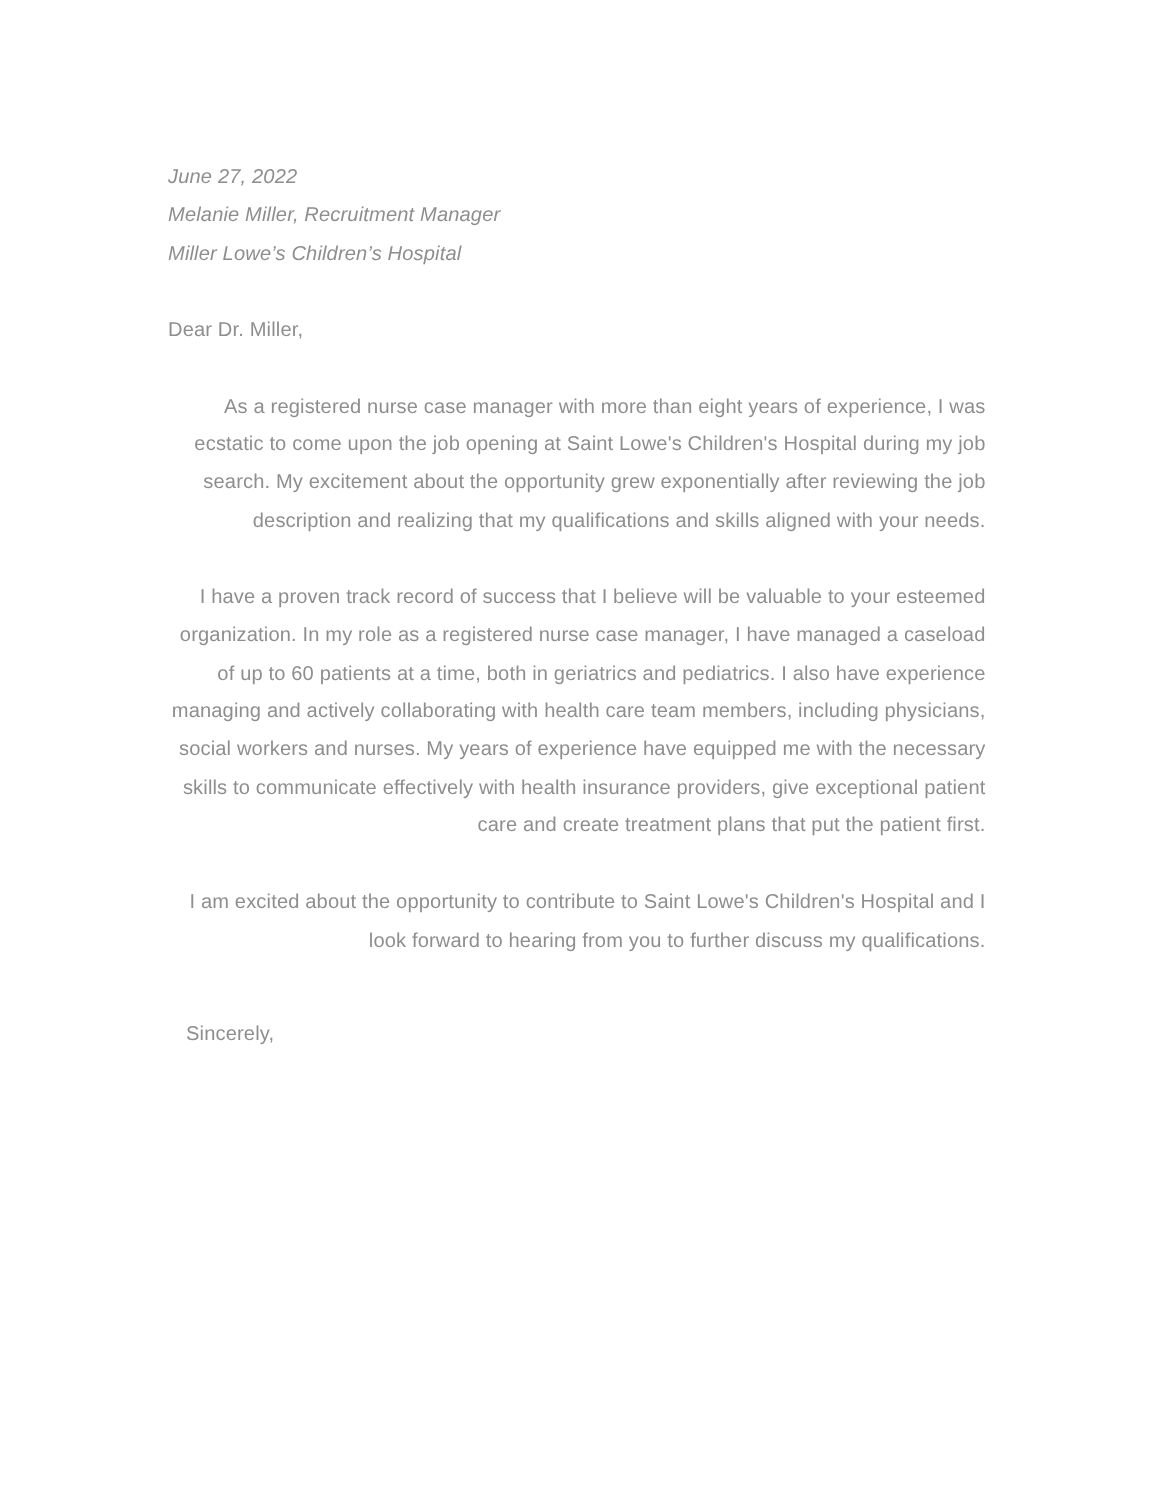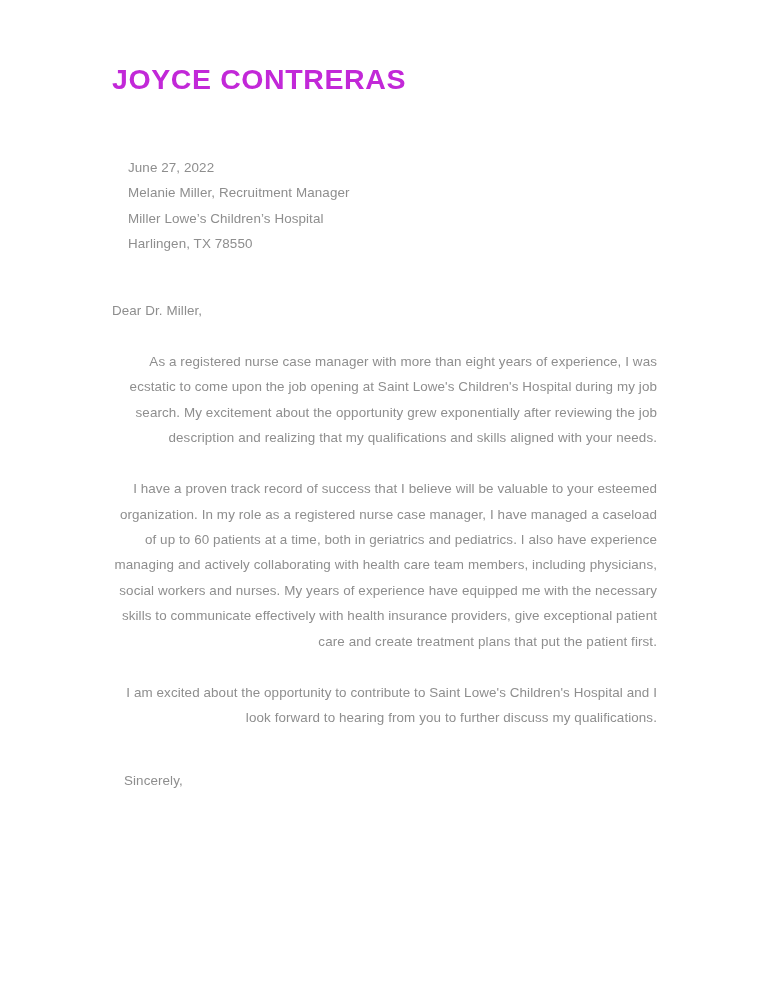--- a/index.html
+++ b/index.html
@@ -53,22 +53,23 @@
 
   
   .body-text {
     font-size: 13.4px;
     color: #8e8e8e;
     line-height: 25.4px;
     letter-spacing: 0.1px;
   }
 
   .recipient-block {
-    margin: 16px;
+    margin: 0;
     padding-top: 43px;
+    font-style: italic;
   }
   .recipient-line {
     margin: 0;
   }
 
   .salutation {
     margin: 0;
     padding-top: 25.5px;
   }
 
@@ -85,28 +86,26 @@
   .closing-line {
     margin: 0;
   }
 </style>
 </head>
 <body>
 
 <div class="page">
   <div class="letter">
 
-    <h1 class="name-heading">JOYCE CONTRERAS</h1>
 
 
     <div class="recipient-block body-text">
       <p class="recipient-line">June 27, 2022</p>
       <p class="recipient-line">Melanie Miller, Recruitment Manager</p>
       <p class="recipient-line">Miller Lowe’s Children’s Hospital</p>
-      <p class="recipient-line">Harlingen, TX 78550</p>
     </div>
 
     <p class="salutation body-text">Dear Dr. Miller,</p>
 
     <p class="paragraph body-text">As a registered nurse case manager with more than eight years of experience, I was ecstatic to come upon the job opening at Saint Lowe's Children's Hospital during my job search. My excitement about the opportunity grew exponentially after reviewing the job description and realizing that my qualifications and skills aligned with your needs.</p>
 
     <p class="paragraph body-text">I have a proven track record of success that I believe will be valuable to your esteemed organization. In my role as a registered nurse case manager, I have managed a caseload of up to 60 patients at a time, both in geriatrics and pediatrics. I also have experience managing and actively collaborating with health care team members, including physicians, social workers and nurses. My years of experience have equipped me with the necessary skills to communicate effectively with health insurance providers, give exceptional patient care and create treatment plans that put the patient first.</p>
 
     <p class="paragraph body-text">I am excited about the opportunity to contribute to Saint Lowe's Children's Hospital and I look forward to hearing from you to further discuss my qualifications.</p>
 

